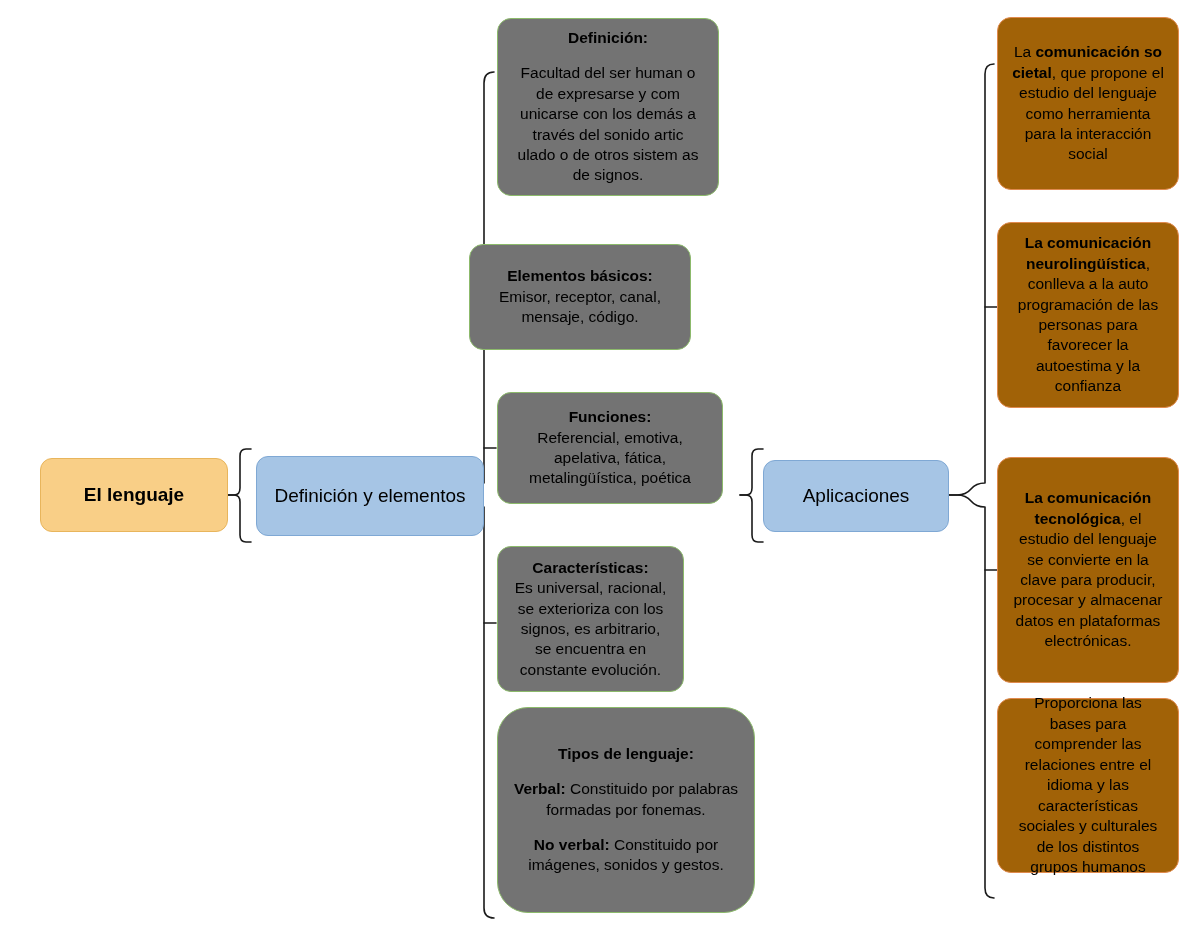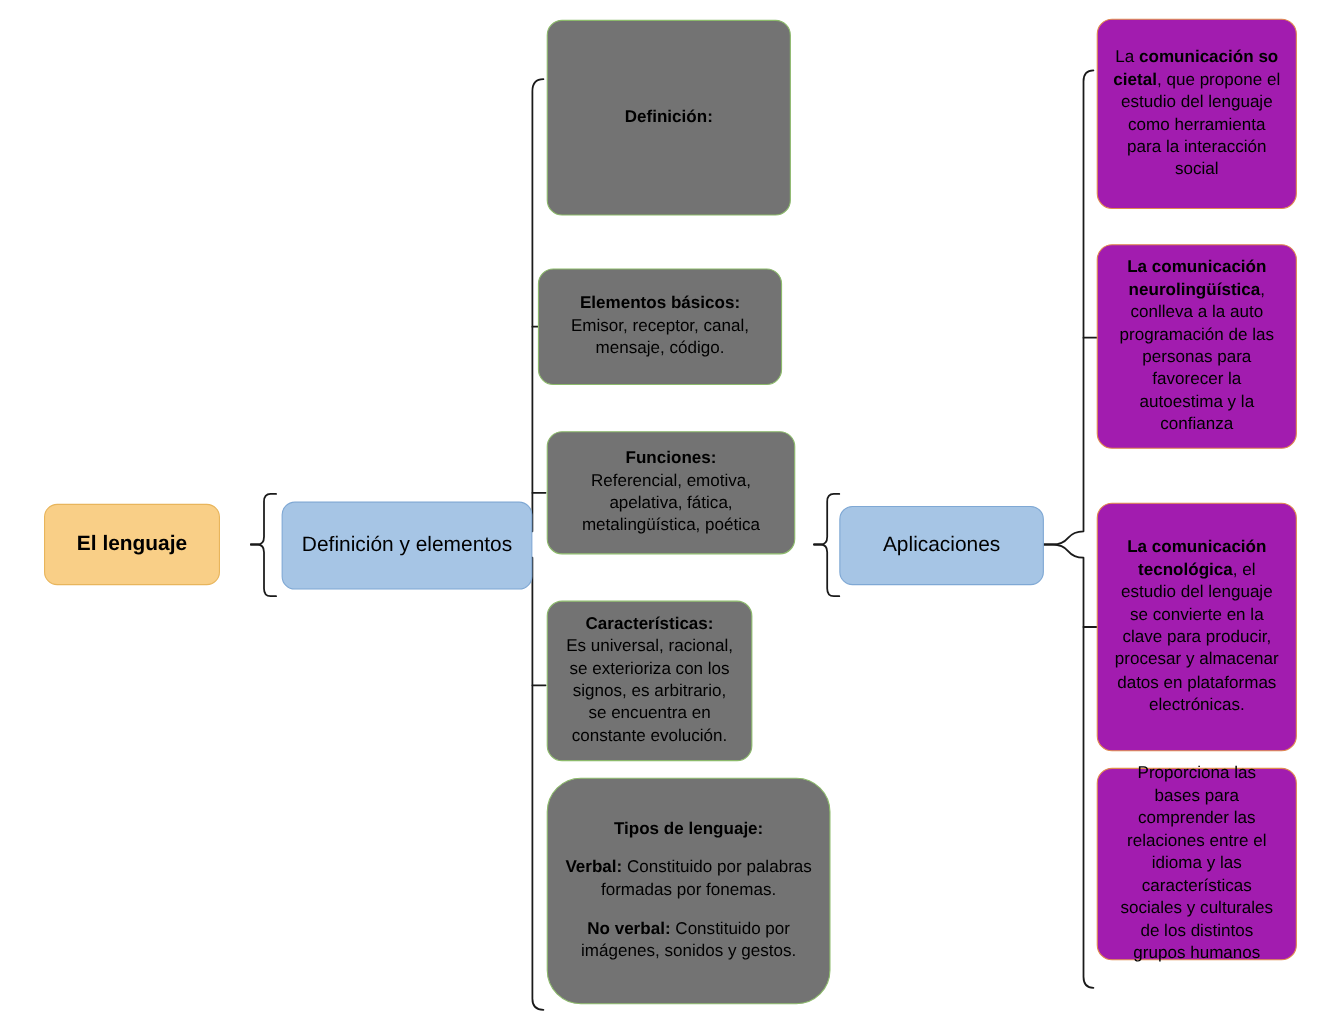--- a/index.html
+++ b/index.html
@@ -53,21 +53,21 @@
     line-height: 1.75;
   }
   
   .node-green {
     background: #737373;
     border: 1px solid #8cba6b;
     font-size: 15.5px;
   }
   
   .node-orange {
-    background: #a21caf;
+    background: #a16207;
     border: 1px solid #e08a4e;
     font-size: 15.5px;
   }
   .node-green .pad, .node-orange .pad {
     padding: 0 14px;
     width: 100%;
     box-sizing: border-box;
   }
   b { font-weight: bold; }
 
@@ -105,39 +105,40 @@
 
     <path d="M 740 495 L 746 495 Q 752 495 752 488 L 752 456 Q 752 449 758 449 L 763 449"></path>
     <path d="M 740 495 L 746 495 Q 752 495 752 502 L 752 535 Q 752 542 758 542 L 763 542"></path>
 
     <path d="M 947 495 L 957 495 Q 966 495 971 489 Q 976 483 985 483 L 985 74 Q 985 64 994 64"></path>
     <path d="M 947 495 L 957 495 Q 966 495 971 501 Q 976 507 985 507 L 985 888 Q 985 898 994 898"></path>
     <path d="M 985 307 L 997 307"></path>
     <path d="M 985 570 L 997 570"></path>
   </svg>
 
-  <div class="node node-root" style="left:40px; top:458px; width:160px; height:74px;">
+  <div class="node node-root" style="left:40px; top:458px; width:188px; height:74px;">
     <p>El lenguaje</p>
   </div>
 
   <div class="node node-branch" style="left:256px; top:456px; width:228px; height:80px;">
     <p>Definición y elementos</p>
   </div>
 
   <div class="node node-branch" style="left:763px; top:460px; width:186px; height:72px;">
     <p>Aplicaciones</p>
   </div>
 
   <div class="node node-green" style="left:497px; top:18px; width:222px; height:178px;">
     <div class="pad">
       <p><b>Definición:</b></p>
+      <p>Facultad del ser human o de expresarse y com unicarse con los demás a través del sonido artic ulado o de otros sistem as de signos.</p>
     </div>
   </div>
 
-  <div class="node node-green" style="left:489px; top:244px; width:222px; height:106px;text-align:center;">
+  <div class="node node-green" style="left:469px; top:244px; width:222px; height:106px;text-align:center;">
     <div class="pad">
       <p style="margin:0"><b>Elementos básicos:</b></p>
       <p style="margin-top:0">Emisor, receptor, canal, mensaje, código.</p>
     </div>
   </div>
 
   <div class="node node-green" style="left:497px; top:392px; width:226px; height:112px;">
     <div class="pad">
       <p style="margin:0"><b>Funciones:</b></p>
       <p style="margin-top:0">Referencial, emotiva, apelativa, fática, metalingüística, poética</p>

